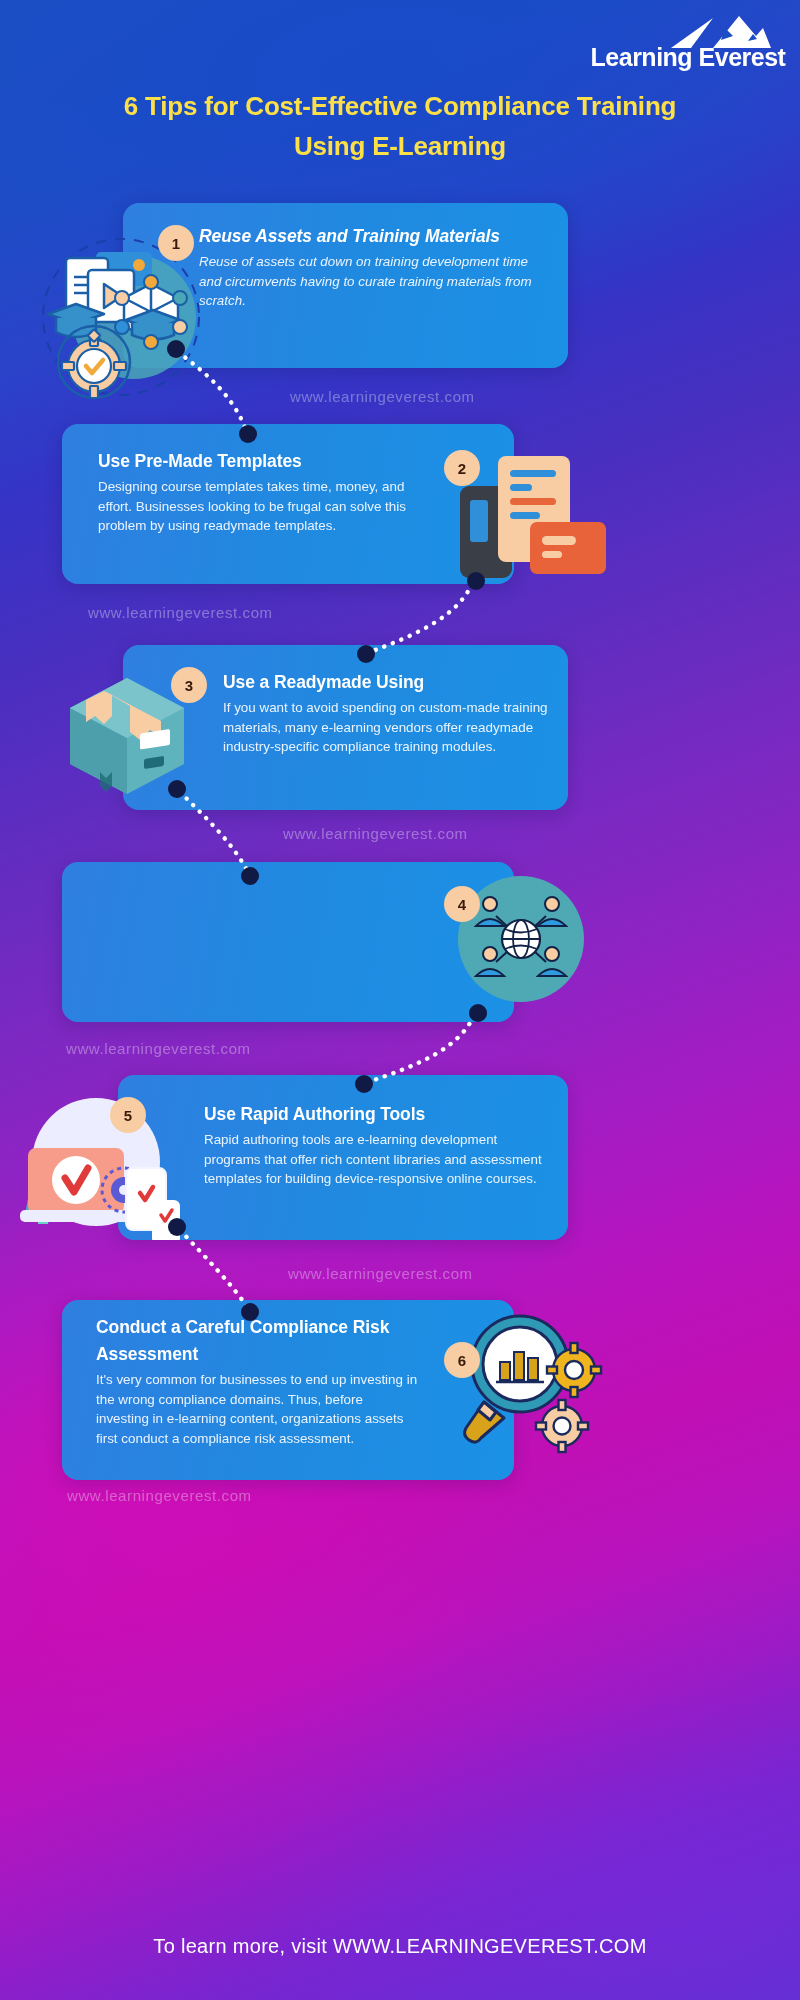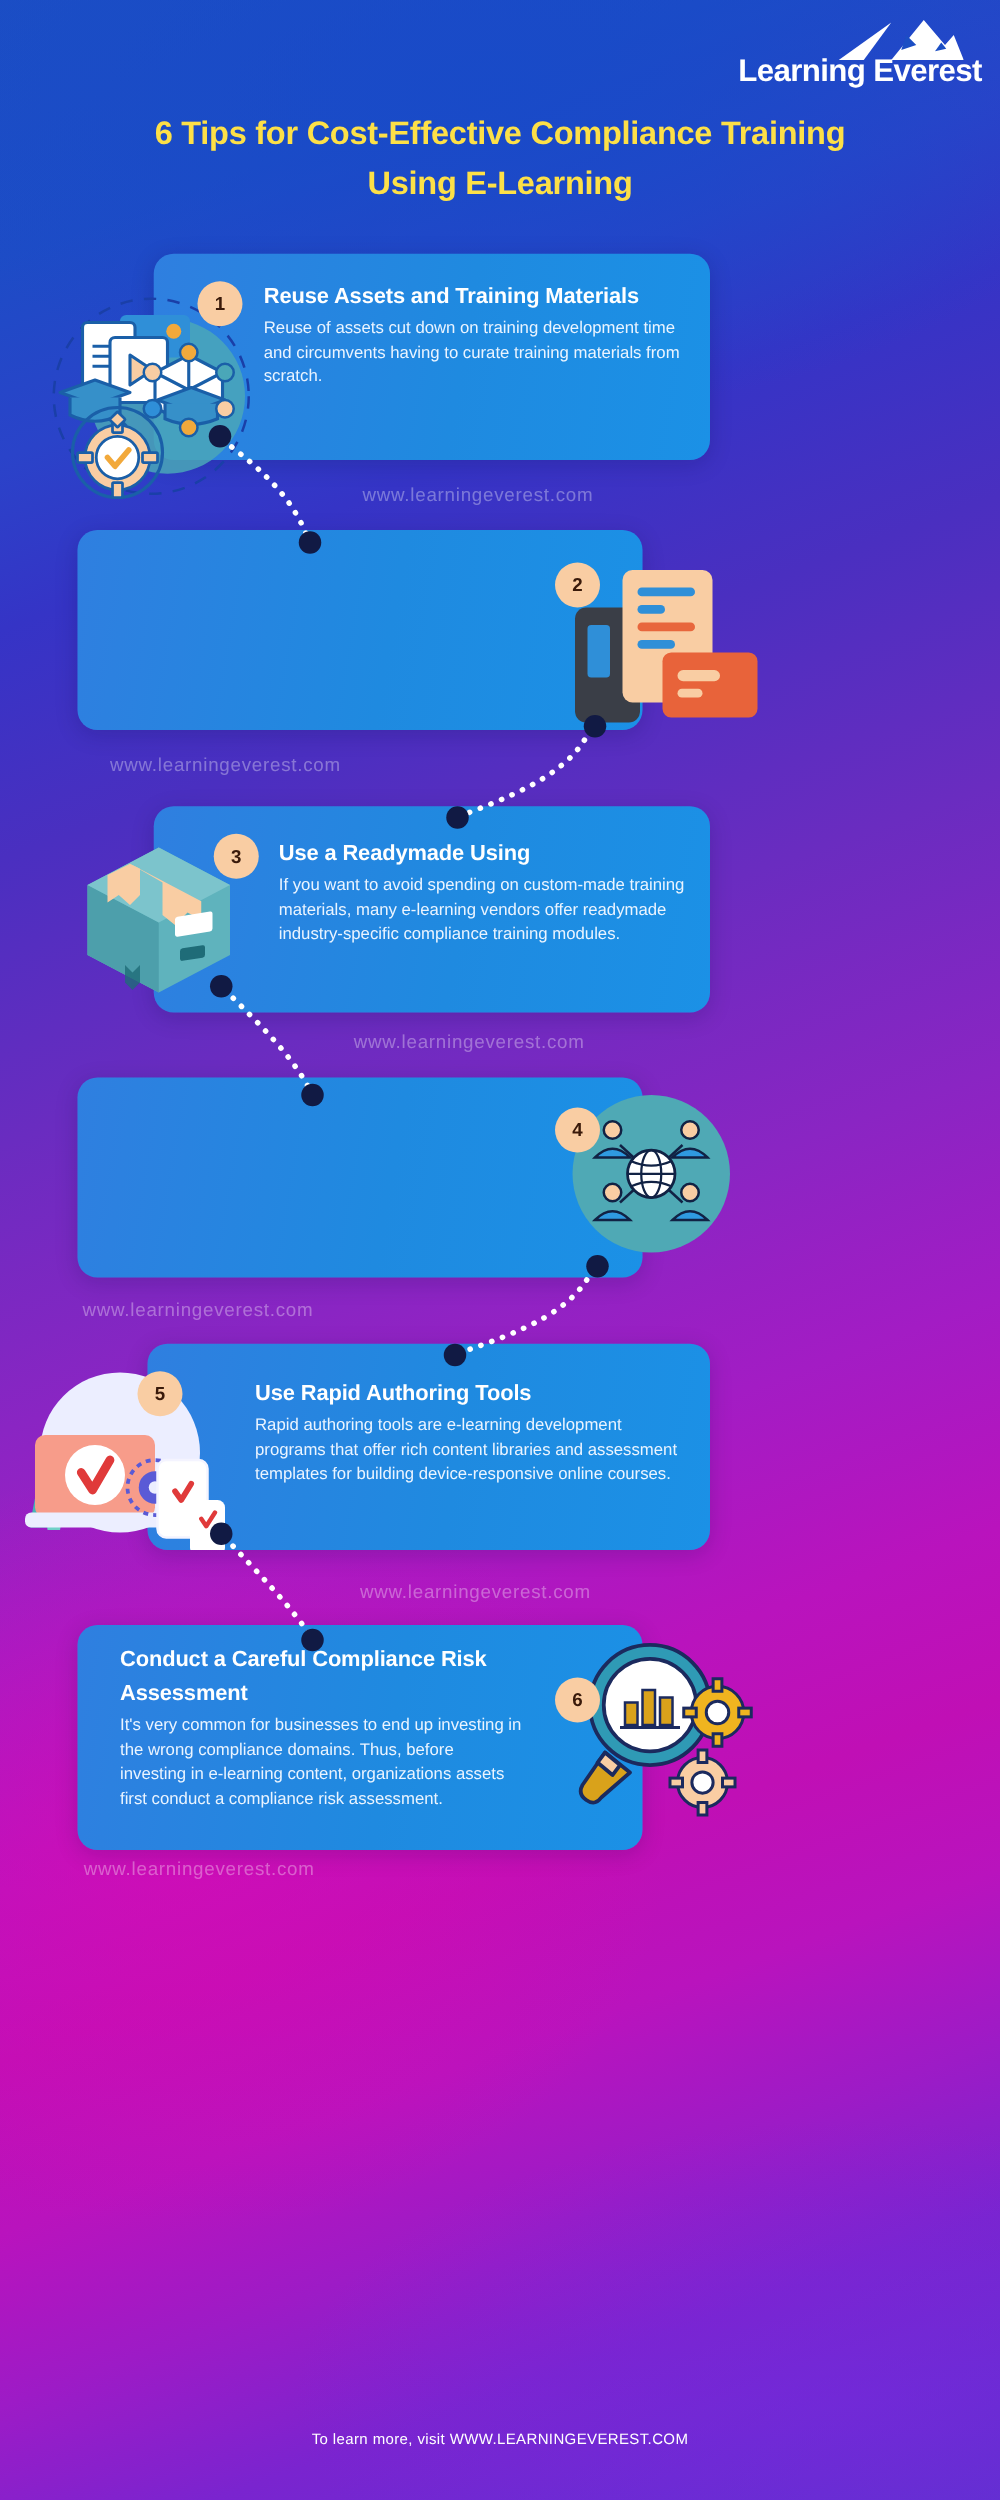--- a/index.html
+++ b/index.html
@@ -106,21 +106,21 @@
     font-size:15px;
     letter-spacing:.6px;
     white-space:nowrap;
     font-family:"Liberation Sans", sans-serif;
   }
 
   
   #footer{
     position:absolute; left:0; bottom:42px; width:100%;
     text-align:center;
-    color:#fff; font-size:12px; letter-spacing:.3px;
+    color:#fff; font-size:20px; letter-spacing:.3px;
   }
 
   
   .connector{ position:absolute; z-index:5; pointer-events:none; }
   .connector circle.node{ fill:#111a44; }
   .connector path{ fill:none; stroke:#ffffff; stroke-width:4.4; stroke-linecap:round;
                    stroke-dasharray:0.2 9; }
 
   .illus{ position:absolute; z-index:4; }
 </style>
@@ -316,28 +316,32 @@
 <svg class="connector" style="left:150px; top:1210px;" width="170" height="120" viewBox="0 0 170 120">
   <path d="M30 20 C 56 48, 80 72, 98 98"></path>
   <circle class="node" cx="27" cy="17" r="9"></circle>
   <circle class="node" cx="100" cy="102" r="9"></circle>
 </svg>
 
 <svg class="connector" style="left:160px; top:1200px;" width="0" height="0" viewBox="0 0 1 1"></svg>
 
 <div class="card" style="left:123px; top:203px; width:445px; height:165px;">
   <div class="badge" style="left:35px; top:22px;">1</div>
-  <div class="txt" style="left:88px; top:20px; width:338px;">
+  <div class="txt" style="left:76px; top:20px; width:338px;font-style:italic;">
     <h3>Reuse Assets and Training Materials</h3>
     <p>Reuse of assets cut down on training development time and circumvents having to curate training materials from scratch.</p>
   </div>
 </div>
 
 <div class="card" style="left:62px; top:424px; width:452px; height:160px;">
   <div class="badge" style="left:382px; top:26px; z-index:7;">2</div>
+  <div class="txt" style="left:36px; top:24px; width:320px;">
+    <h3>Use Pre-Made Templates</h3>
+    <p>Designing course templates takes time, money, and effort. Businesses looking to be frugal can solve this problem by using readymade templates.</p>
+  </div>
 </div>
 
 <div class="card" style="left:123px; top:645px; width:445px; height:165px;">
   <div class="badge" style="left:48px; top:22px; z-index:7;">3</div>
   <div class="txt" style="left:100px; top:24px; width:328px;">
     <h3>Use a Readymade Using</h3>
     <p>If you want to avoid spending on custom-made training materials, many e-learning vendors offer readymade industry-specific compliance training modules.</p>
   </div>
 </div>
 

